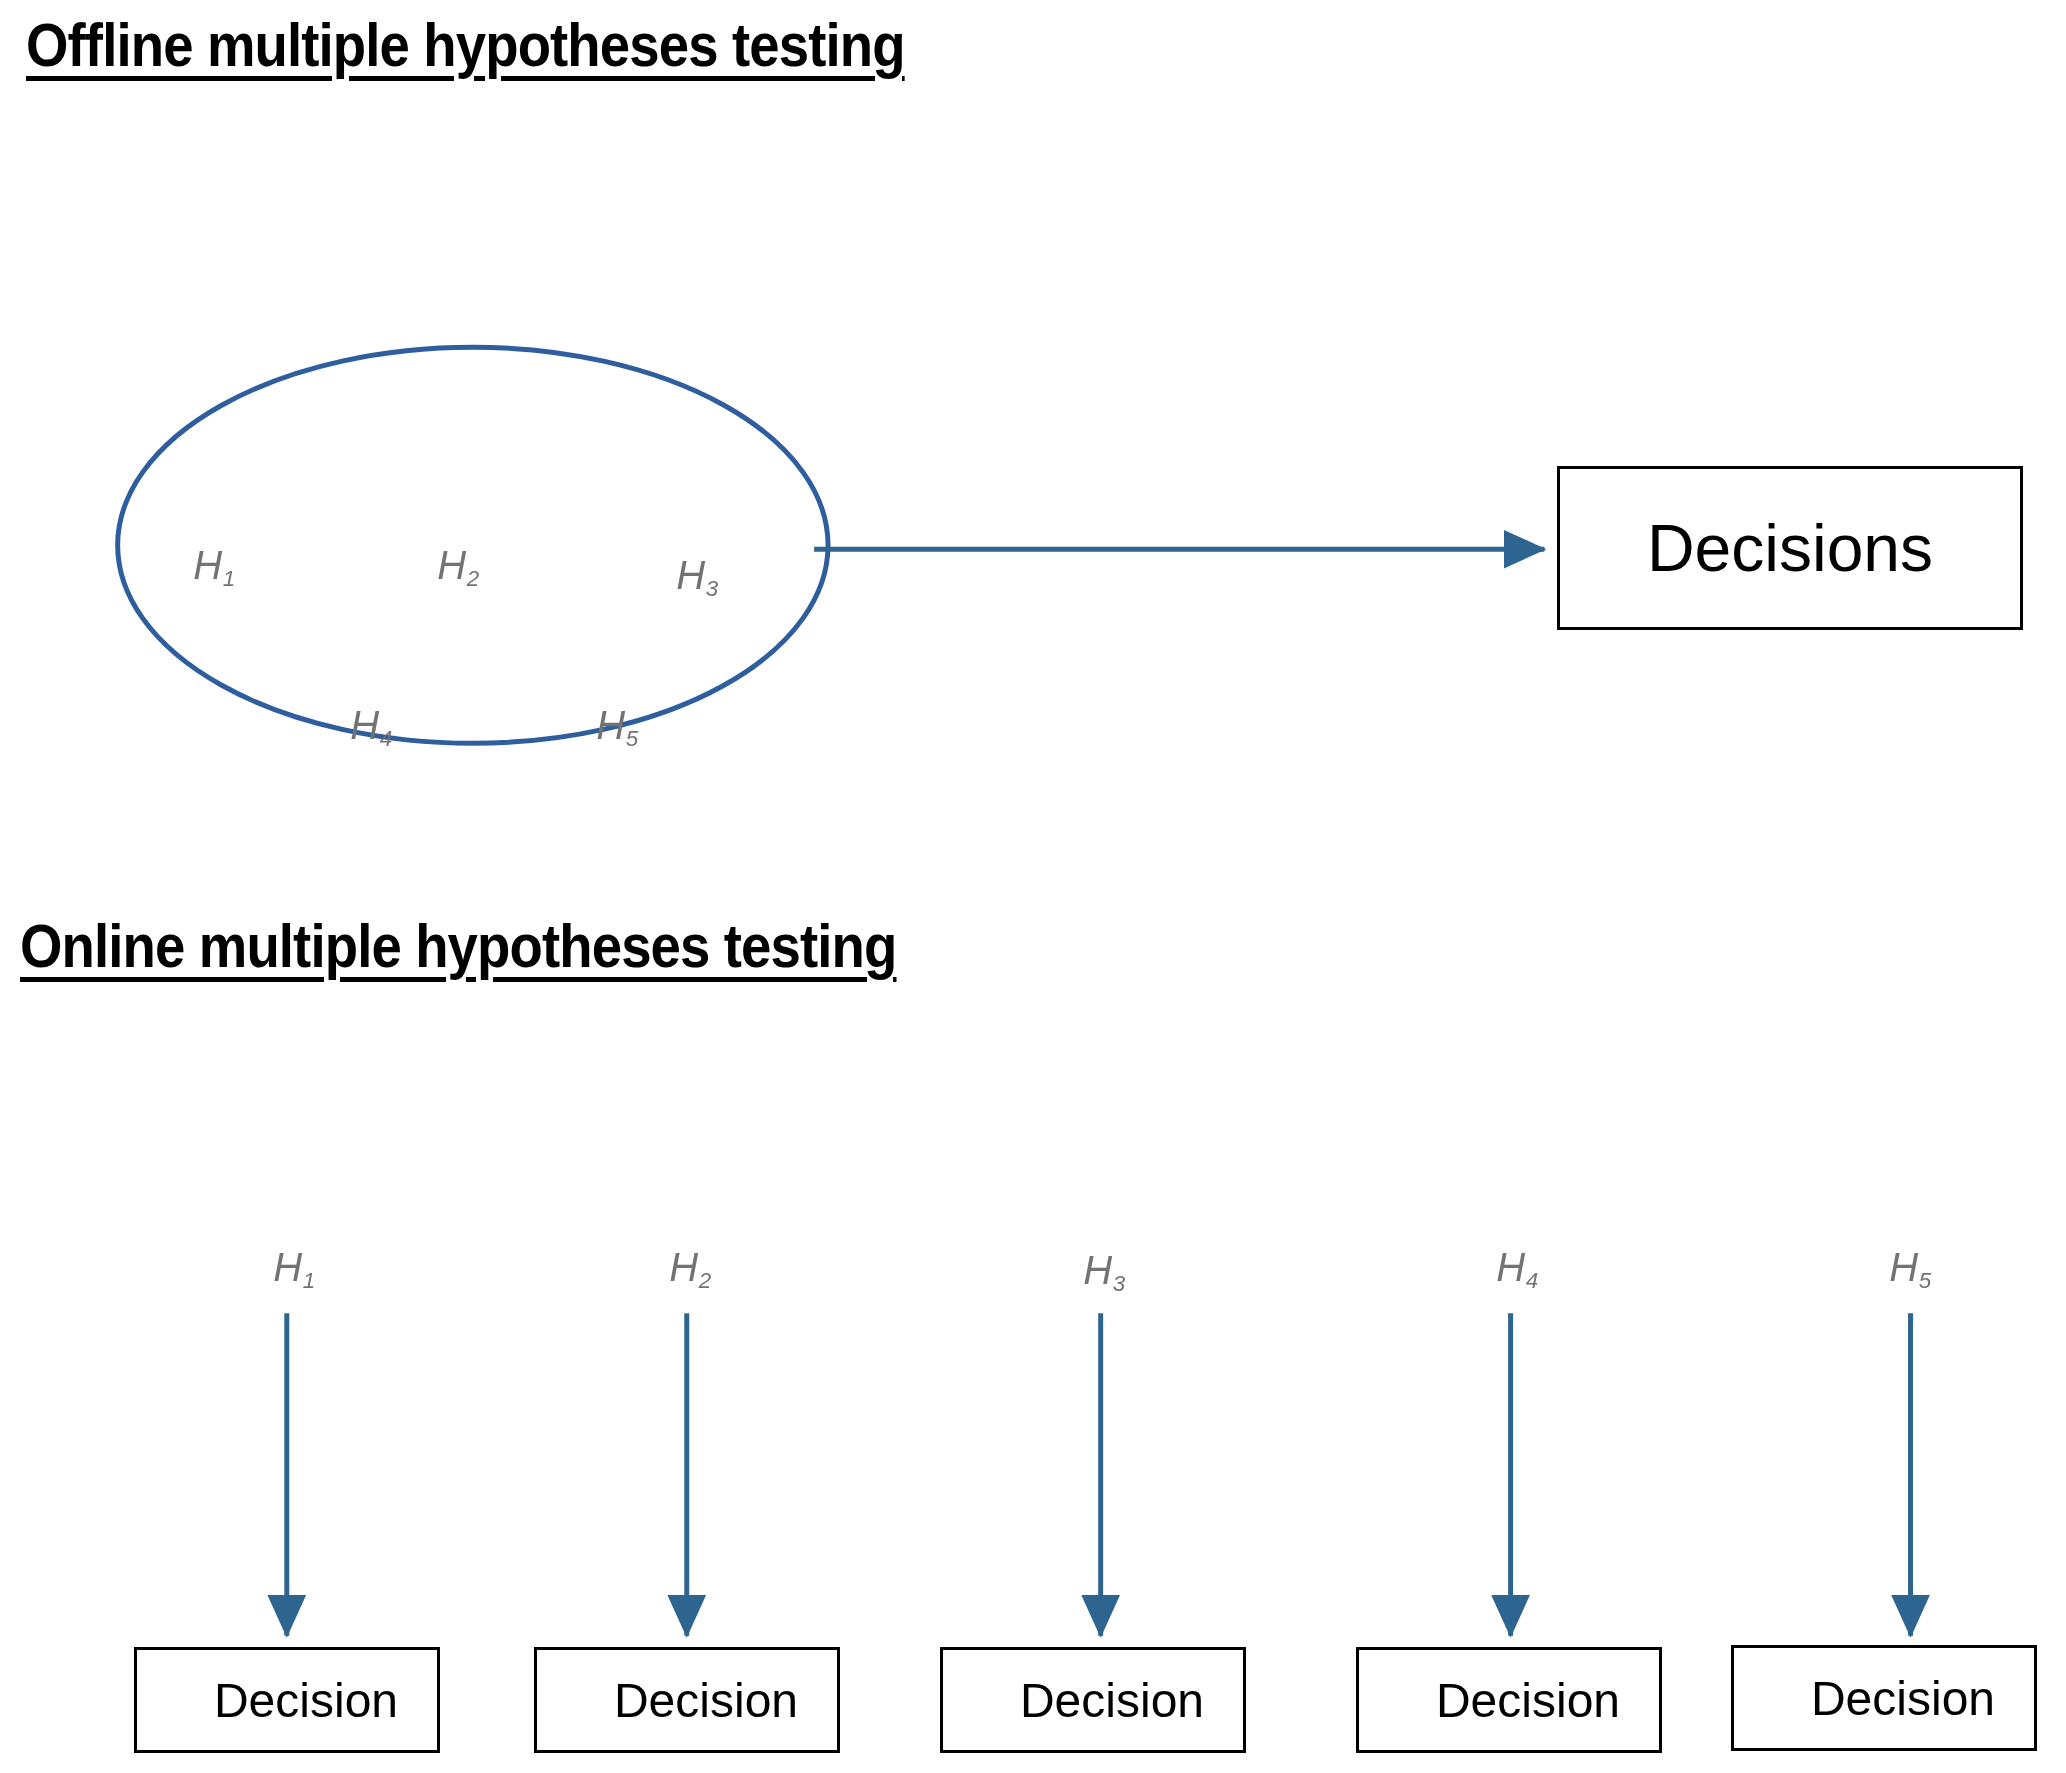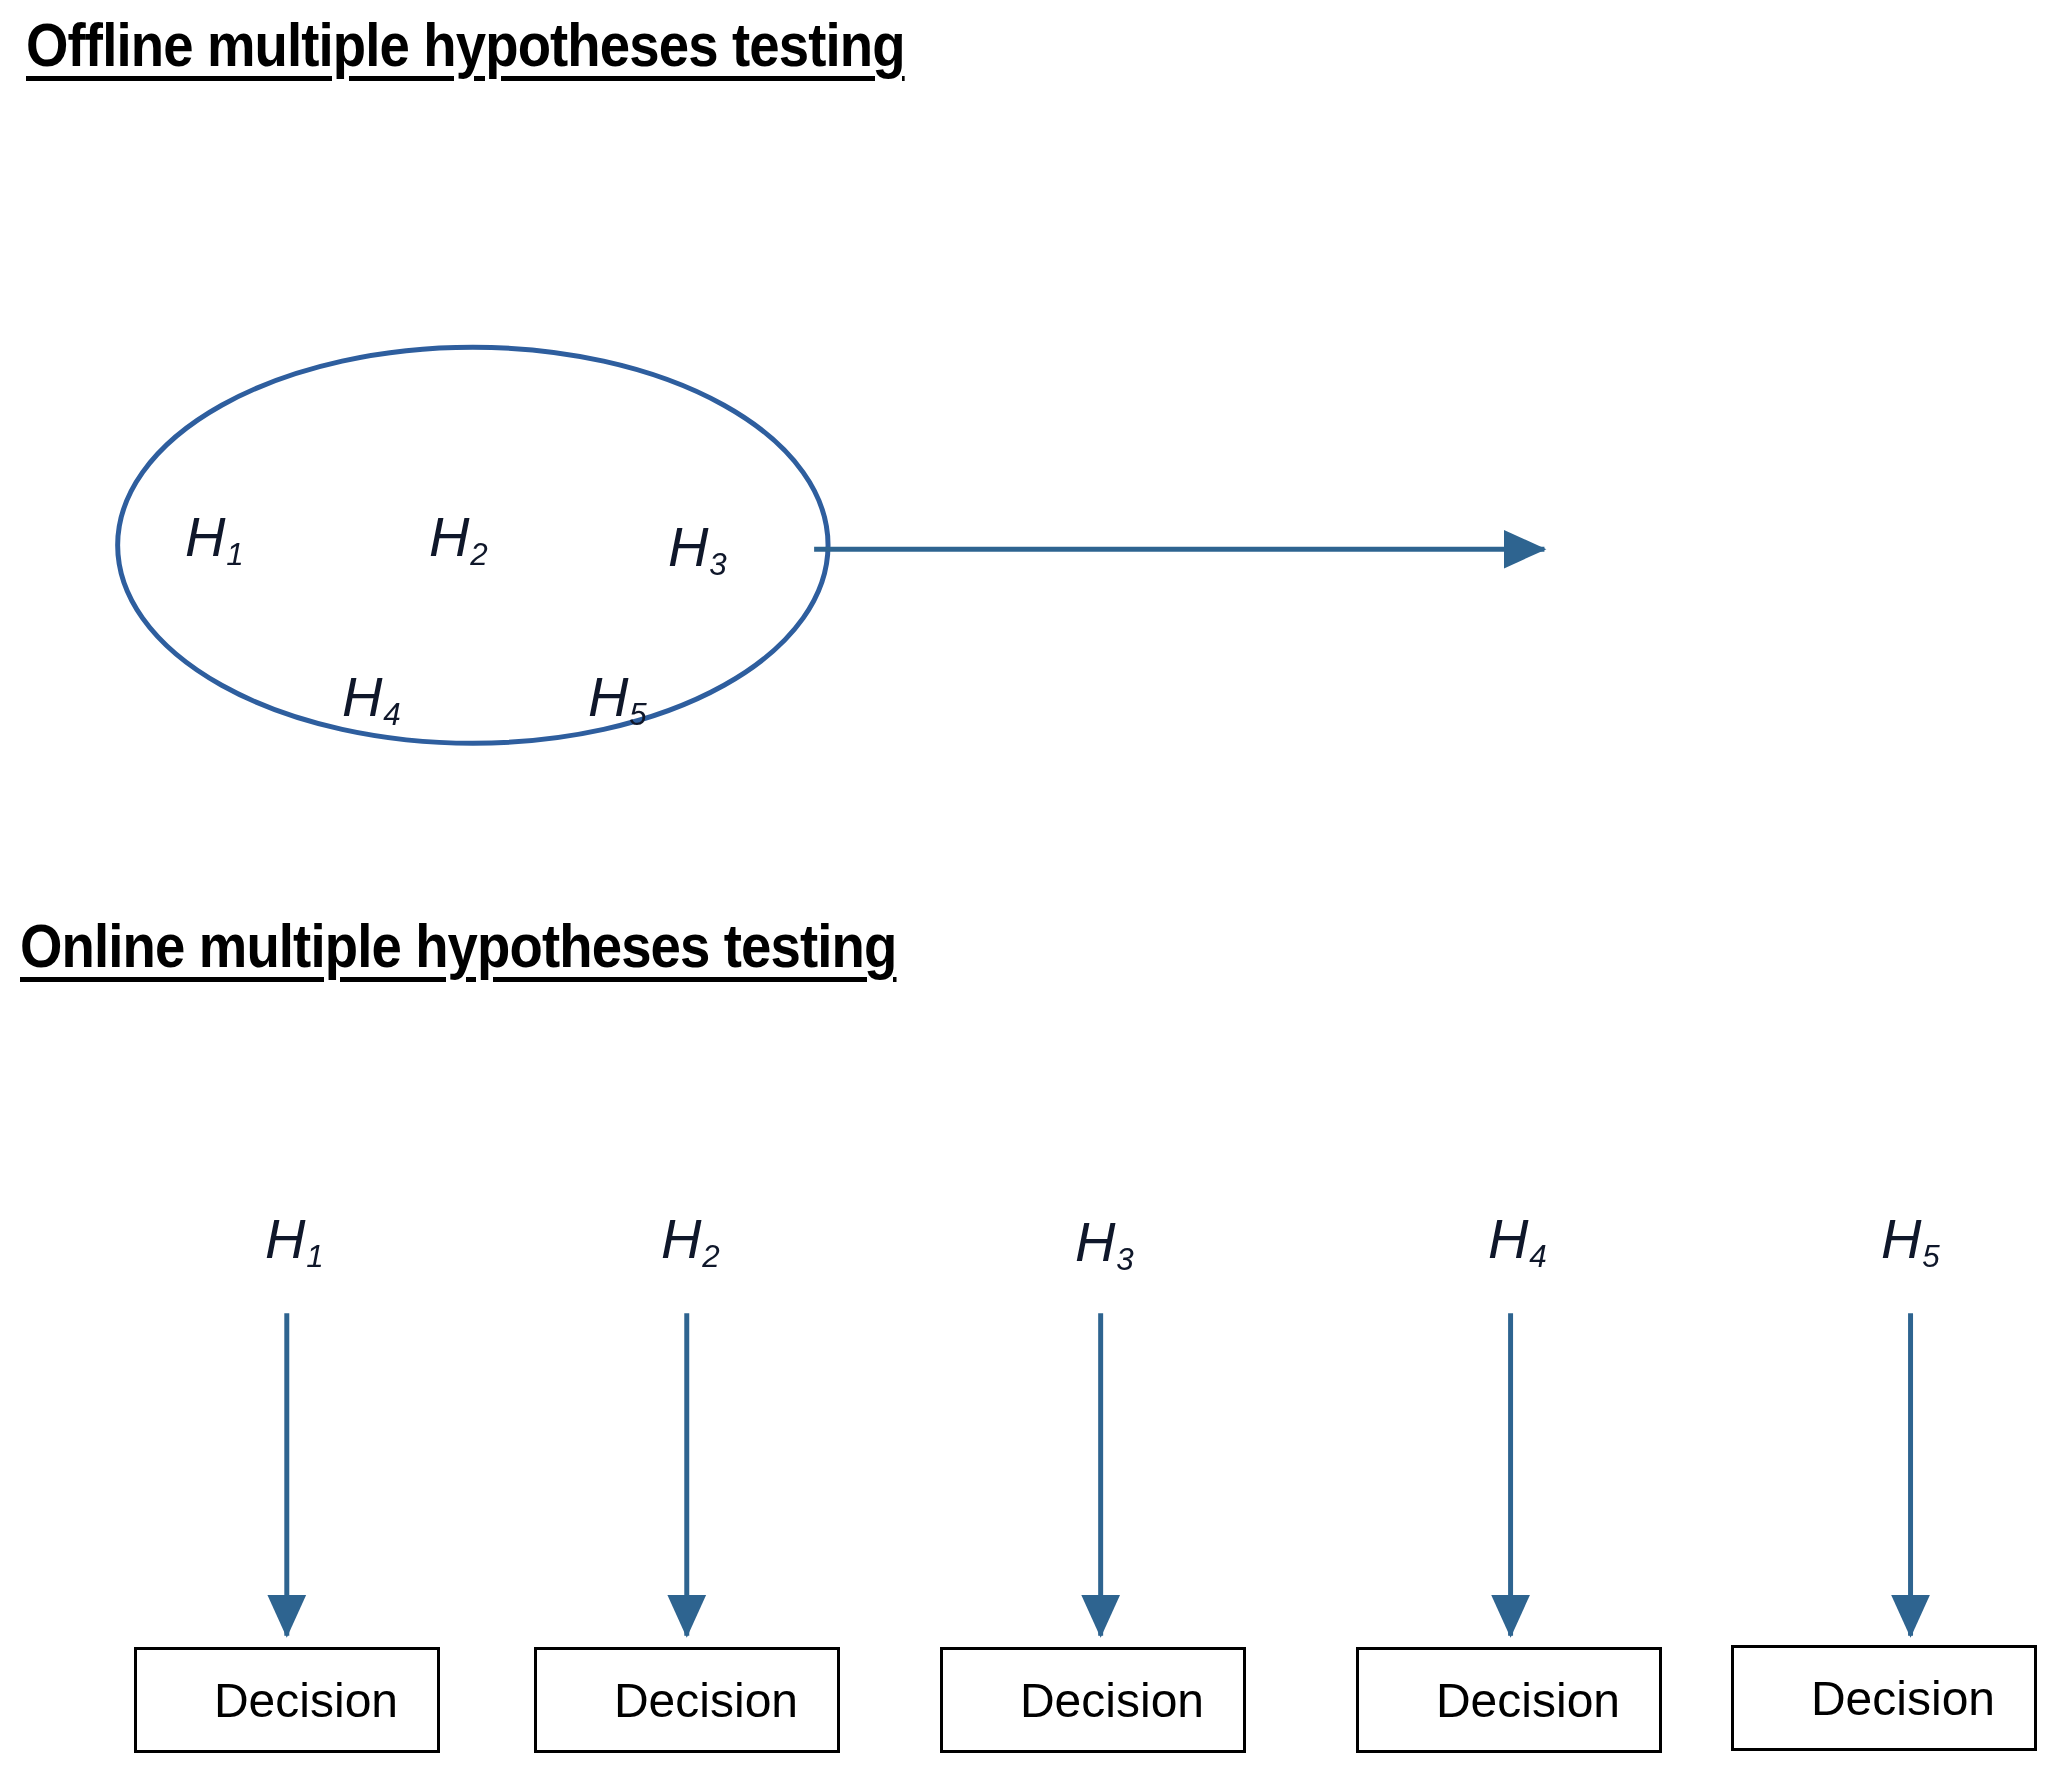--- a/index.html
+++ b/index.html
@@ -42,25 +42,26 @@
     top: 0;
     width: 2067px;
     height: 1773px;
     pointer-events: none;
   }
 
   .hyp-label {
     position: absolute;
     font-family: "Liberation Sans", sans-serif;
     font-style: italic;
-    font-size: 56px;
+    font-size: 40px;
     line-height: 1;
-    color: #0f172a;
+    color: #737373;
     white-space: nowrap;
     transform: translate(-50%, -50%);
+    margin-top: 28px;
   }
   .hyp-label sub {
     font-size: 0.56em;
     font-style: italic;
     vertical-align: baseline;
     position: relative;
     top: 0.30em;
     left: 0.02em;
   }
 
@@ -126,20 +127,23 @@
   <div class="hyp-label" style="left:697px; top:547px;">
     <span>H</span><sub>3</sub>
   </div>
   <div class="hyp-label" style="left:371px; top:697px;">
     <span>H</span><sub>4</sub>
   </div>
   <div class="hyp-label" style="left:617px; top:697px;">
     <span>H</span><sub>5</sub>
   </div>
 
+  <div class="node-box" id="decisions-box" style="left:1557px; top:466px; width:466px; height:164px;">
+    <span>Decisions</span>
+  </div>
 
   <div class="hyp-label" style="left:294px; top:1239px;">
     <span>H</span><sub>1</sub>
   </div>
   <div class="hyp-label" style="left:690px; top:1239px;">
     <span>H</span><sub>2</sub>
   </div>
   <div class="hyp-label" style="left:1104px; top:1242px;">
     <span>H</span><sub>3</sub>
   </div>

